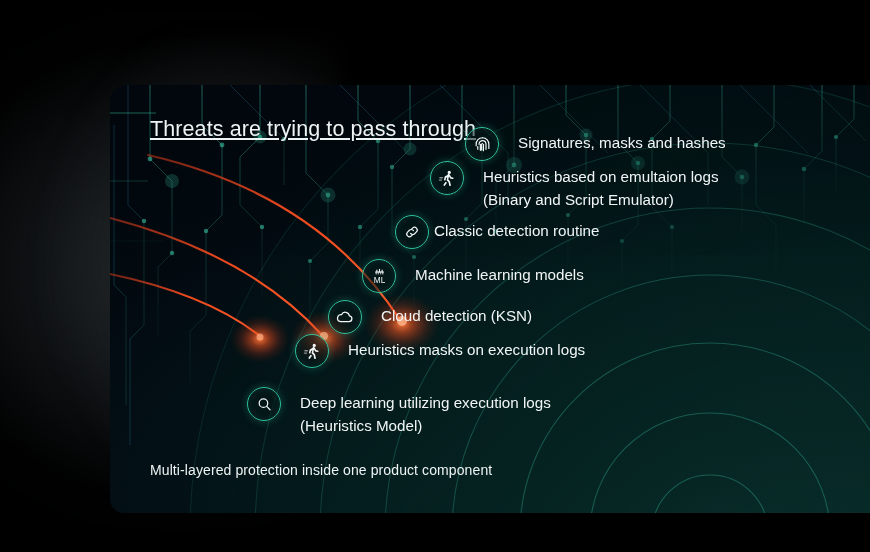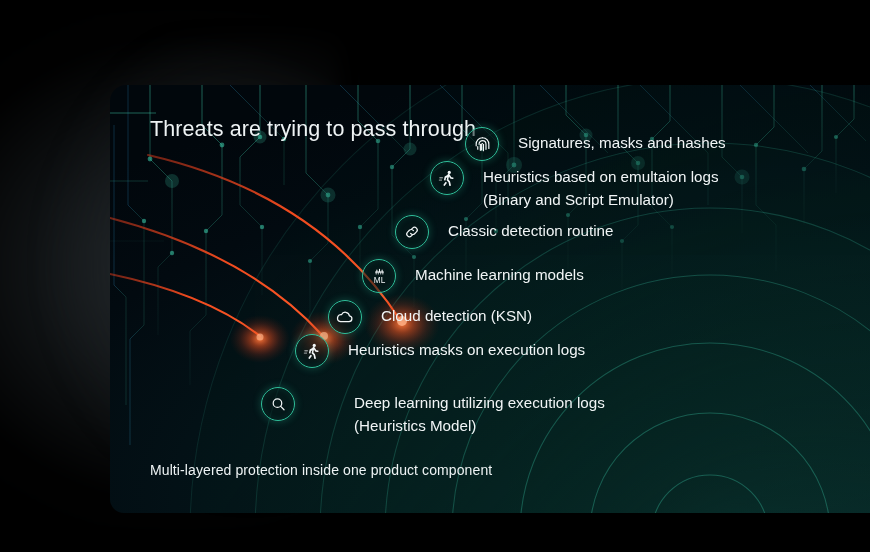--- a/index.html
+++ b/index.html
@@ -30,21 +30,21 @@
     background:
       radial-gradient(120% 100% at 78% 96%, #05201d 0%, #04181a 34%, #031116 58%, #020a10 78%, #01070c 100%);
   }
   .panel .inner{ position:absolute; inset:0; }
 
   svg.layer{ position:absolute; inset:0; width:100%; height:100%; display:block; }
 
   
   .headline{
     position:absolute; left:40px; top:32px;
-    font-size:21.5px; color:#eef3f4; letter-spacing:.1px; white-space:nowrap;
+    font-size:21.5px; color:#eef3f4; letter-spacing:.1px; white-space:nowrap;text-decoration:underline;
   }
   .footline{
     position:absolute; left:40px; top:377px;
     font-size:14px; color:#eef3f4; letter-spacing:.1px; white-space:nowrap;
   }
 
   
   .row{ position:absolute; display:flex; align-items:flex-start; }
   .ico{
     position:relative; flex:0 0 auto;
@@ -240,21 +240,21 @@
         </div>
       </div>
 
       <div class="row" style="left:285px; top:130px;">
         <div class="ico">
           <svg width="18" height="18" viewBox="0 0 24 24" fill="none" stroke="#f2f6f7" stroke-width="1.6" stroke-linecap="round">
             <path d="M10.1 13.9a3.6 3.6 0 0 0 5.4.4l2.4-2.4a3.6 3.6 0 0 0-5.1-5.1l-1.4 1.4"></path>
             <path d="M13.9 10.1a3.6 3.6 0 0 0-5.4-.4l-2.4 2.4a3.6 3.6 0 0 0 5.1 5.1l1.4-1.4"></path>
           </svg>
         </div>
-        <div class="lbl" style="margin-left:19px;">
+        <div class="lbl" style="margin-left:5px;">
           <span>Classic detection routine</span>
         </div>
       </div>
 
       <div class="row" style="left:218px; top:215px;">
         <div class="ico">
           <svg width="20" height="20" viewBox="0 0 24 24" fill="none" stroke="#f2f6f7" stroke-width="1.5" stroke-linejoin="round">
             <path d="M6.6 17.5h10.2a3.5 3.5 0 0 0 .5-6.96 5 5 0 0 0-9.5-1.3 3.65 3.65 0 0 0-1.2 8.26z"></path>
           </svg>
         </div>
@@ -284,21 +284,21 @@
             <path d="M12.4 7.4 9 9.2a1.6 1.6 0 0 0-.8 1.1l-.6 3.1a1 1 0 1 0 2 .4l.5-2.5 1.6-.9-.8 3.7 2.4 2.6.9 4.1a1.05 1.05 0 0 0 2.05-.45l-.95-4.4a2 2 0 0 0-.5-.95l-1.8-1.95.95-3.5 1.25 2.1a1.4 1.4 0 0 0 .95.65l2.4.35a1 1 0 1 0 .3-1.98l-2.05-.3-1.85-3.1a2.3 2.3 0 0 0-2.9-.9z"></path>
             <path d="M9.6 16.1 7.1 19.7a1.05 1.05 0 0 0 1.72 1.2l2.55-3.65z"></path>
             <path d="M6.2 10.2H2.4a.85.85 0 1 0 0 1.7h3.6zM5.2 13.2H1.8a.85.85 0 1 0 0 1.7h3.2z" opacity=".55"></path>
           </svg>
         </div>
         <div class="lbl" style="margin-left:19px;">
           <span>Heuristics masks on execution logs</span>
         </div>
       </div>
 
-      <div class="row" style="left:151px; top:302px;gap:40px;">
+      <div class="row" style="left:137px; top:302px;">
         <div class="ico">
           <svg width="19" height="19" viewBox="0 0 24 24" fill="none" stroke="#f2f6f7" stroke-width="1.55" stroke-linecap="round">
             <circle cx="10.7" cy="10.3" r="5.4"></circle>
             <path d="M14.8 14.4 19 18.6"></path>
           </svg>
         </div>
         <div class="lbl" style="margin-left:19px;">
           <span>Deep learning utilizing execution logs</span>
           <span class="l2">(Heuristics Model)</span>
         </div>

